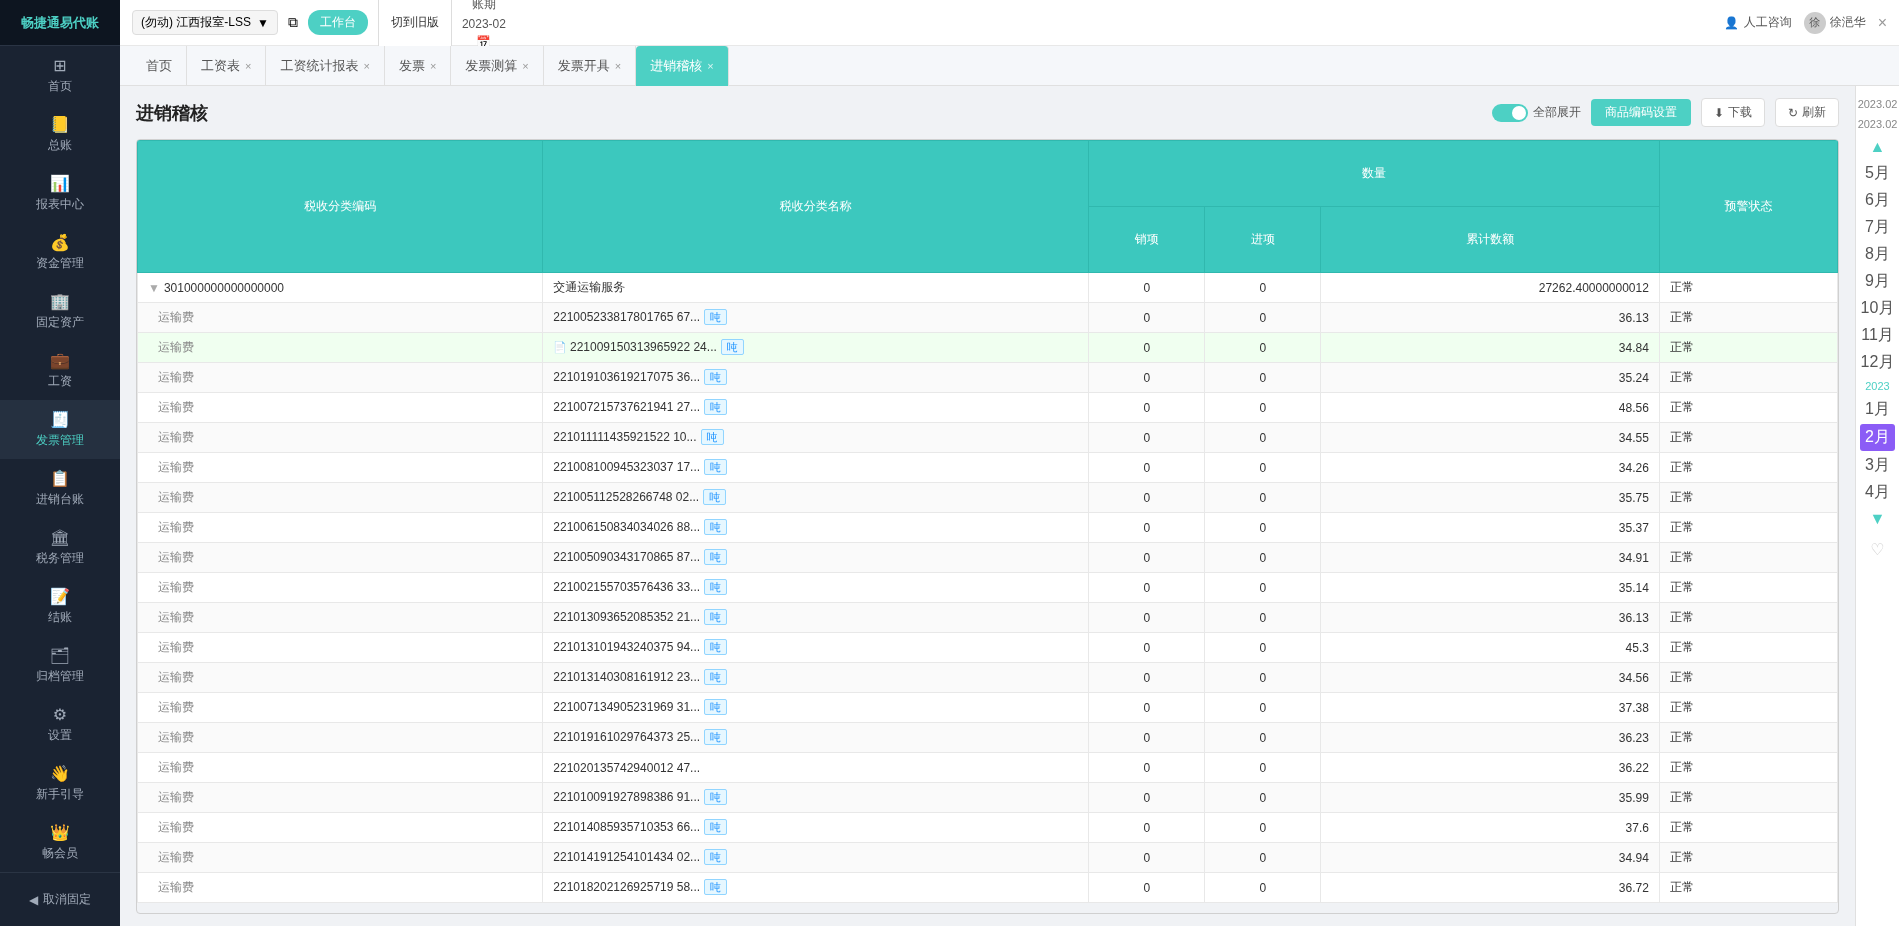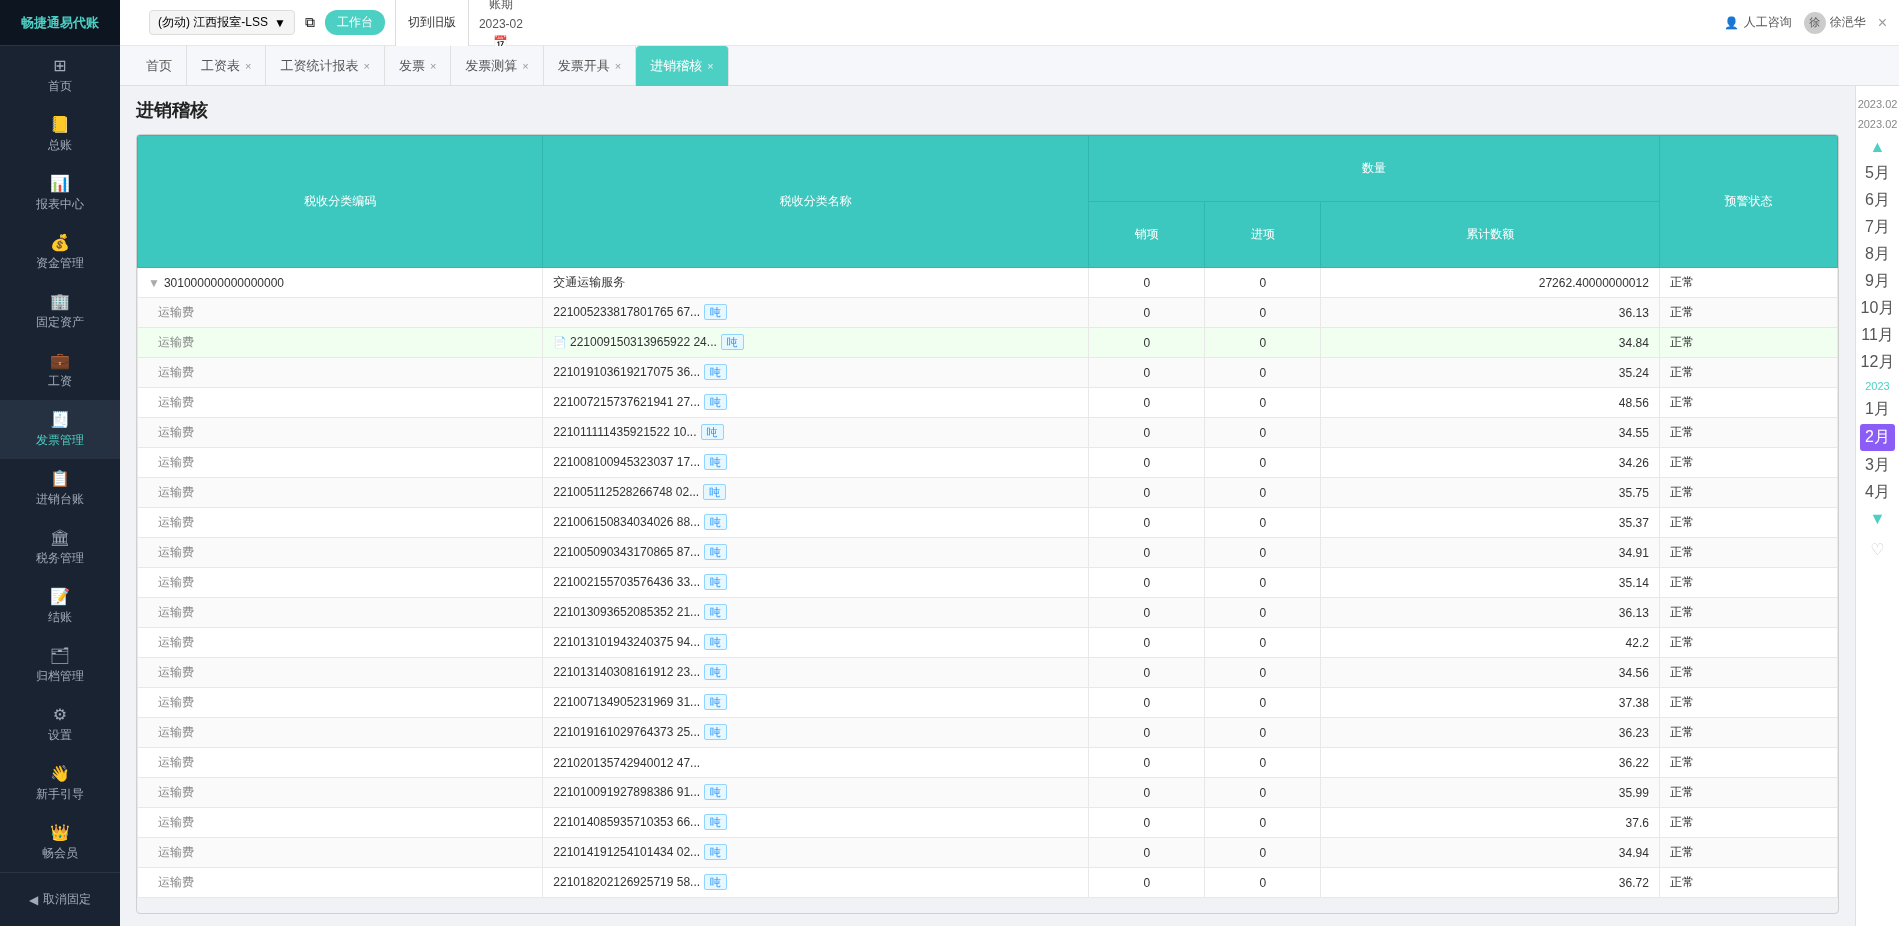--- a/index.html
+++ b/index.html
@@ -12,21 +12,21 @@
     .sidebar-item.active { background: #253040; color: #4dd0c4; }
     .sidebar-item .icon { font-size: 16px; }
     .sidebar-bottom { margin-top: auto; padding: 10px 0; border-top: 1px solid #2a3444; }
     .sidebar-bottom-item { display: flex; align-items: center; justify-content: center; padding: 8px 0; font-size: 12px; color: #a0aab8; cursor: pointer; gap: 5px; }
 
     
     .main { flex: 1; display: flex; flex-direction: column; overflow: hidden; }
 
     
     .topbar { height: 46px; background: #fff; border-bottom: 1px solid #e8e8e8; display: flex; align-items: center; padding: 0 12px; gap: 10px; flex-shrink: 0; }
-    .topbar-company { display: flex; align-items: center; gap: 6px; background: #f5f5f5; border: 1px solid #ddd; border-radius: 4px; padding: 3px 8px; font-size: 12px; cursor: pointer; margin-left: 17px; }
+    .topbar-company { display: flex; align-items: center; gap: 6px; background: #f5f5f5; border: 1px solid #ddd; border-radius: 4px; padding: 3px 8px; font-size: 12px; cursor: pointer; }
     .topbar-btn { background: #4dd0c4; color: #fff; border: none; border-radius: 12px; padding: 4px 12px; font-size: 12px; cursor: pointer; }
     .topbar-btn-outline { background: #fff; color: #333; border: 1px solid #ddd; border-radius: 4px; padding: 20px 12px; font-size: 12px; cursor: pointer; }
     .topbar-period { display: flex; align-items: center; gap: 4px; font-size: 12px; color: #555; flex-direction: column; }
     .topbar-right { margin-left: auto; display: flex; align-items: center; gap: 12px; font-size: 12px; color: #555; }
     .topbar-user { display: flex; align-items: center; gap: 4px; }
 
     
     .tabbar { height: 40px; background: #f5f7fa; border-bottom: 1px solid #e0e0e0; display: flex; align-items: center; padding: 0 12px; flex-shrink: 0; }
     .tab { display: flex; align-items: center; gap: 5px; padding: 0 14px; height: 40px; font-size: 13px; color: #555; cursor: pointer; border-right: 1px solid #e0e0e0; }
     .tab.active { background: #4dd0c4; color: #fff; border-radius: 4px 4px 0 0; }
@@ -195,20 +195,35 @@
       <span>进销稽核</span>
       <span class="tab-close">×</span>
     </div>
   </div>
 
   <div class="content">
     <div class="content-main">
 
       <div class="page-header">
         <h2 class="page-title">进销稽核</h2>
+        <div class="page-actions">
+          <div class="toggle-label">
+            <div class="toggle"></div>
+            <span>全部展开</span>
+          </div>
+          <button class="btn-primary">商品编码设置</button>
+          <button class="btn-default">
+            <span>⬇</span>
+            <span>下载</span>
+          </button>
+          <button class="btn-default">
+            <span>↻</span>
+            <span>刷新</span>
+          </button>
+        </div>
       </div>
 
       <div class="table-container">
         <table>
           <thead>
             <tr>
               <th rowspan="2">税收分类编码</th>
               <th rowspan="2">税收分类名称</th>
               <th colspan="3">数量</th>
               <th rowspan="2">预警状态</th>
@@ -316,21 +331,21 @@
       <td class="center">0</td>
       <td class="center">0</td>
       <td class="right">36.13</td>
       <td>正常</td>
     </tr>
               <tr>
       <td style="padding-left:20px;color:#888;">运输费</td>
       <td>221013101943240375 94...<span class="tag-blue">吨</span></td>
       <td class="center">0</td>
       <td class="center">0</td>
-      <td class="right">42.2</td>
+      <td class="right">45.3</td>
       <td>正常</td>
     </tr>
               <tr>
       <td style="padding-left:20px;color:#888;">运输费</td>
       <td>221013140308161912 23...<span class="tag-blue">吨</span></td>
       <td class="center">0</td>
       <td class="center">0</td>
       <td class="right">34.56</td>
       <td>正常</td>
     </tr>

